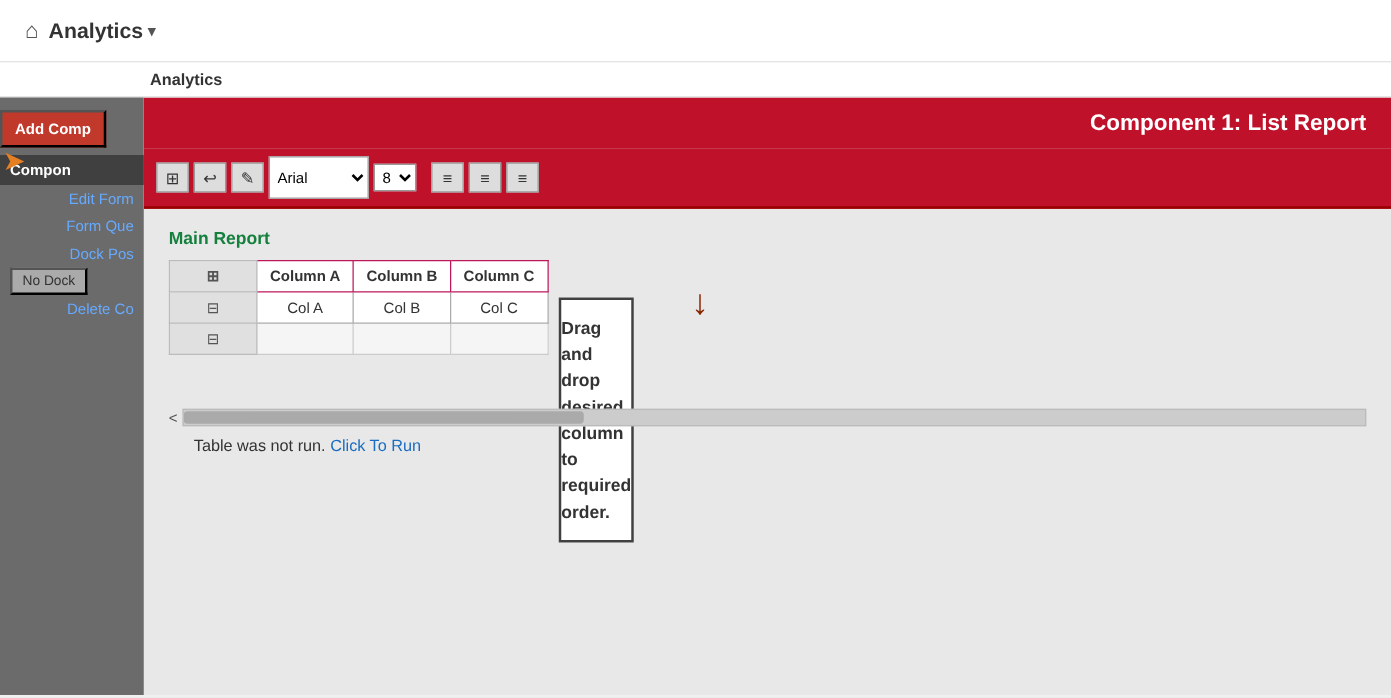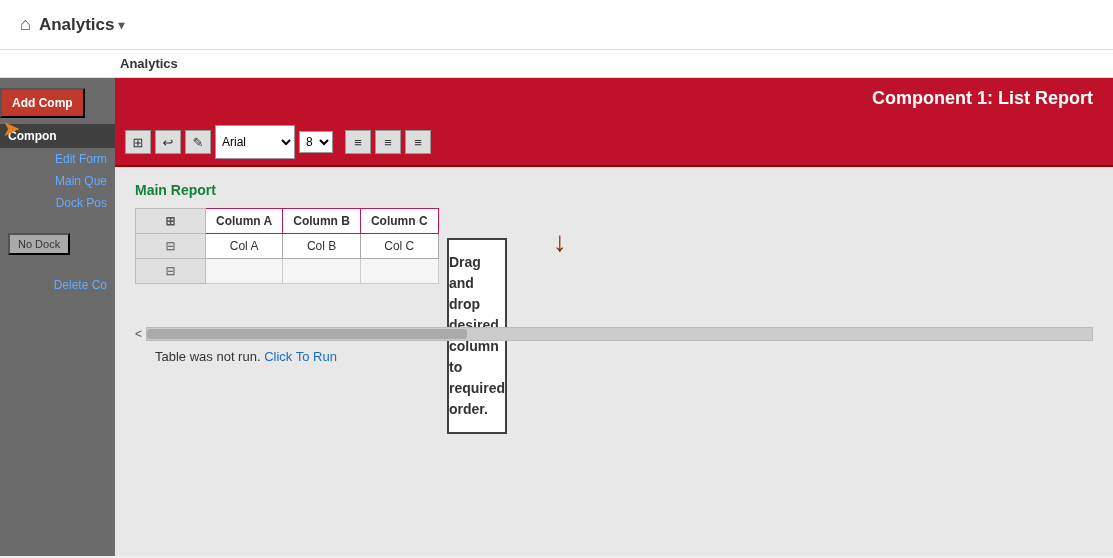--- a/index.html
+++ b/index.html
@@ -83,21 +83,21 @@
       cursor: pointer;
       white-space: nowrap;
       overflow: hidden;
       text-align: right;
     }
     .sidebar-btn {
       background: #aaa;
       color: #333;
       padding: 3px 8px;
       font-size: 11px;
-      margin: 19px 8px;
+      margin: 0 8px;
       cursor: pointer;
       display: block;
       white-space: nowrap;
       overflow: hidden;
     }
     .sidebar-arrow {
       position: absolute;
       top: 38px;
       left: 2px;
       font-size: 22px;
@@ -283,21 +283,21 @@
   <span>Analytics</span>
 </div>
 
 <div class="main-layout">
 
   <div class="sidebar">
     <span class="sidebar-arrow">➤</span>
     <button class="add-comp-btn">Add Comp</button>
     <div class="sidebar-section">Compon</div>
     <a class="sidebar-link">Edit Form</a>
-    <a class="sidebar-link">Main Que</a>
+    <a class="sidebar-link">Form Que</a>
     <a class="sidebar-link">Dock Pos</a>
     <button class="sidebar-btn">No Dock</button>
     <a class="sidebar-link">Delete Co</a>
   </div>
 
   <div class="content-area">
 
     <div class="component-header">
       <span>Component 1: List Report</span>
     </div>

